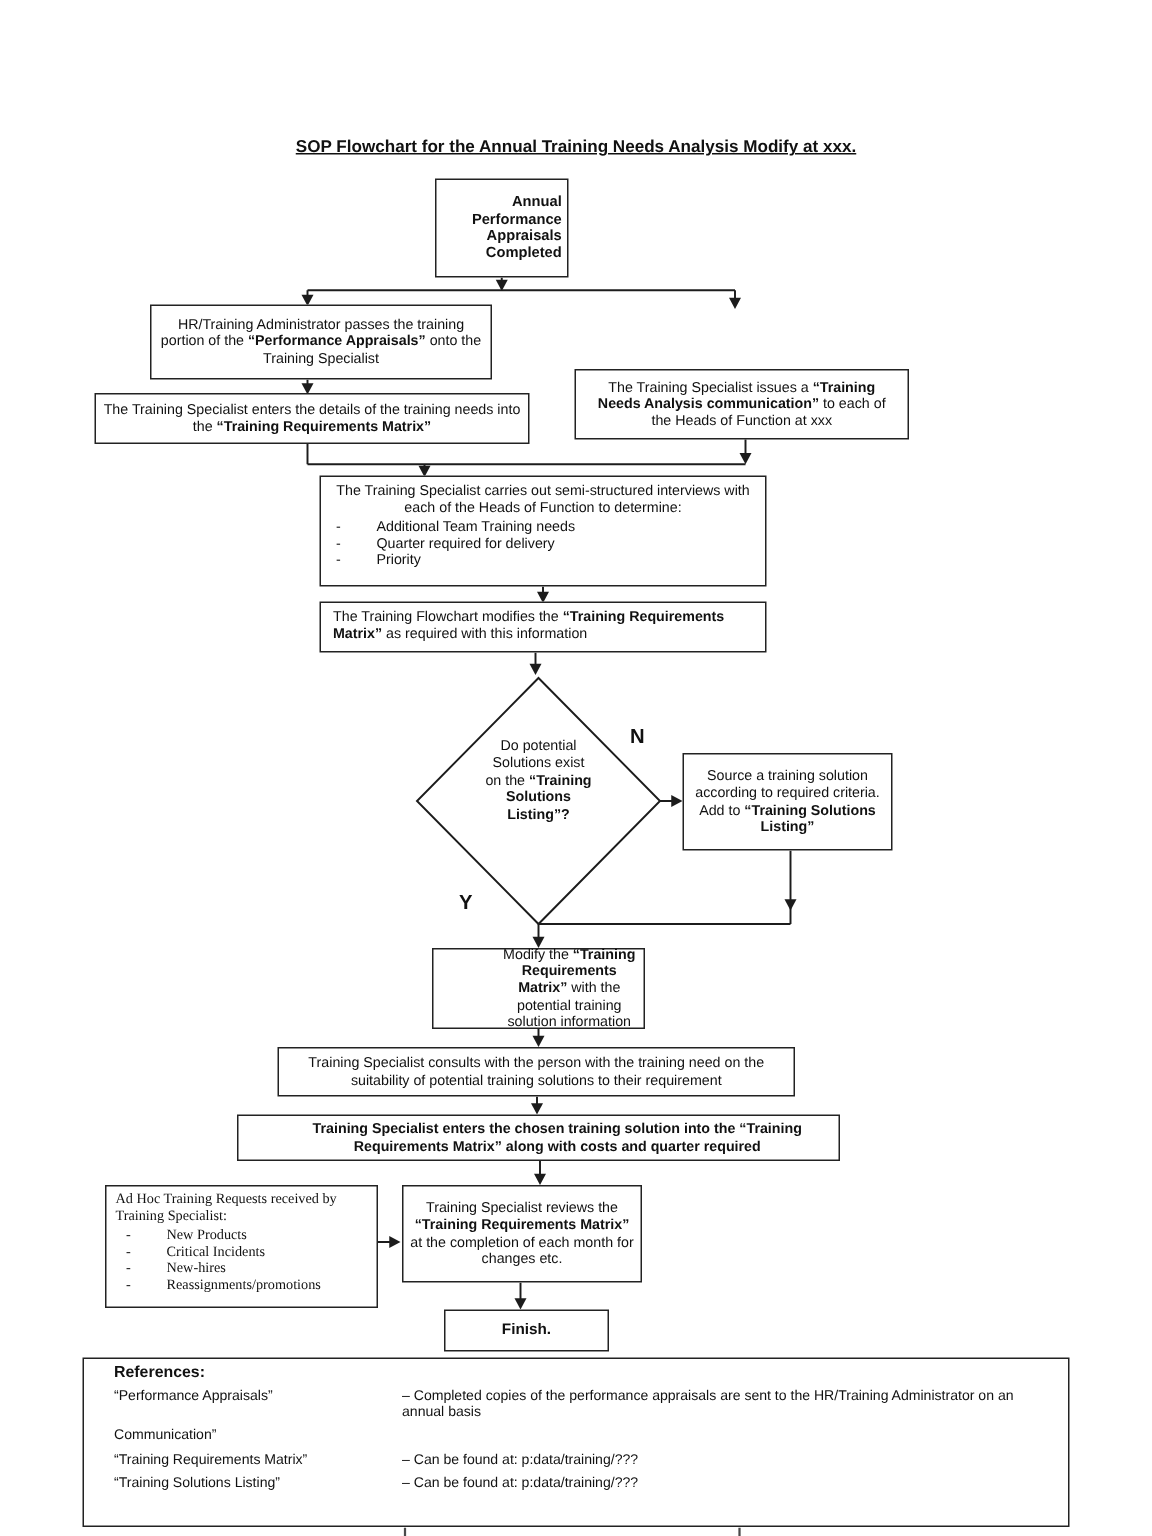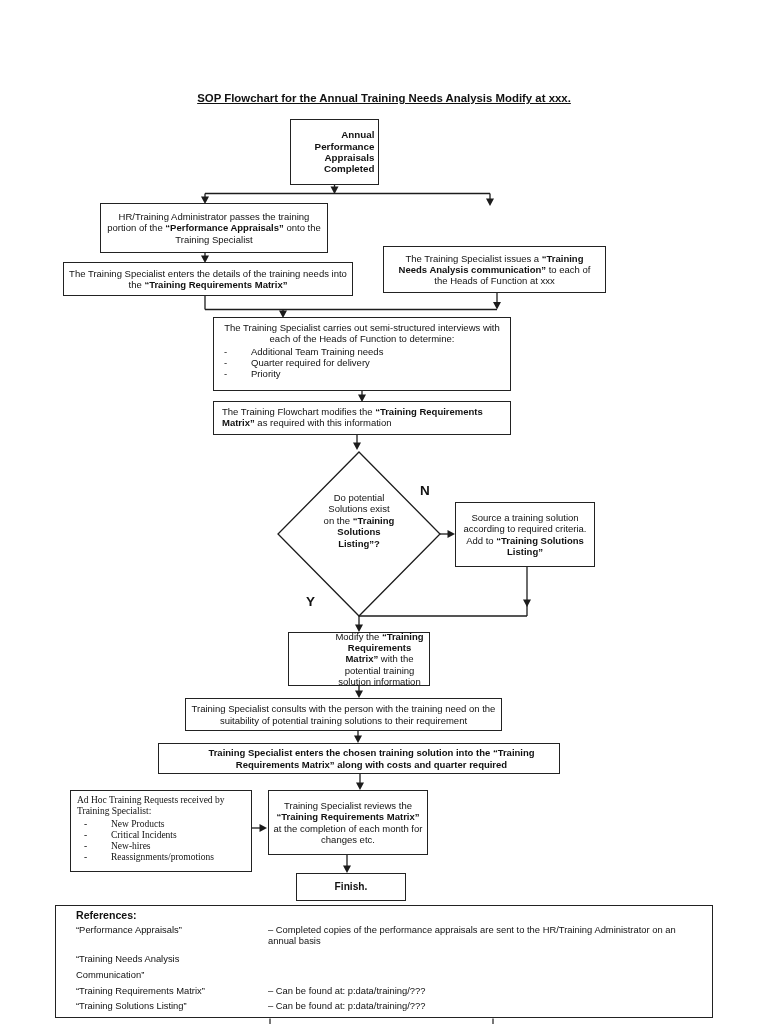--- a/index.html
+++ b/index.html
@@ -131,21 +131,21 @@
   <div class="decision-label" style="left:306px;top:594px;">Y</div>
 
   <div class="box" style="left:455px;top:502px;width:140px;height:65px;">
     <span class="inner" style="width:128px;"><span>Source a training solution according to required criteria. Add to </span><span class="b">“Training Solutions Listing”</span></span>
   </div>
 
   <div class="box" style="left:288px;top:632px;width:142px;height:54px;padding-left:44px;">
     <span class="inner" style="width:132px;"><span>Modify the </span><span class="b">“Training Requirements Matrix”</span><span> with the potential training solution information</span></span>
   </div>
 
-  <div class="box" style="left:185px;top:698px;width:317px;height:33px;">
+  <div class="box" style="left:185px;top:698px;width:345px;height:33px;">
     <span class="inner" style="width:337px;">Training Specialist consults with the person with the training need on the suitability of potential training solutions to their requirement</span>
   </div>
 
   <div class="box b" style="left:158px;top:743px;width:402px;height:31px;padding-left:28px;">
     <span class="inner" style="width:392px;">Training Specialist enters the chosen training solution into the “Training Requirements Matrix” along with costs and quarter required</span>
   </div>
 
   <div class="box left" style="left:70px;top:790px;width:182px;height:82px;padding:4px 6px;font-family:Liberation Serif, serif;">
     <div class="inner" style="width:170px;">
       <div>Ad Hoc Training Requests received by Training Specialist:</div>
@@ -177,24 +177,20 @@
   <div class="box b" style="left:296px;top:873px;width:110px;height:28px;font-size:10.2px;">
     <span>Finish.</span>
   </div>
 
   <div class="refs">
     <h1>References:</h1>
     <div class="ref-row r1">
       <span>“Performance Appraisals”</span>
       <span>– Completed copies of the performance appraisals are sent to the HR/Training Administrator on an annual basis</span>
     </div>
-    <div class="ref-row r2">
-      <span>“Training Needs Analysis</span>
-      <span></span>
-    </div>
     <div class="ref-row r3">
       <span>Communication”</span>
     </div>
     <div class="ref-row r4">
       <span>“Training Requirements Matrix”</span>
       <span>– Can be found at: p:data/training/???</span>
     </div>
     <div class="ref-row r5">
       <span>“Training Solutions Listing”</span>
       <span>– Can be found at: p:data/training/???</span>

